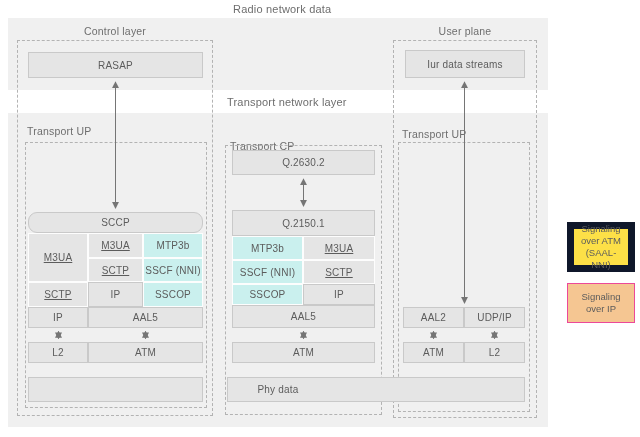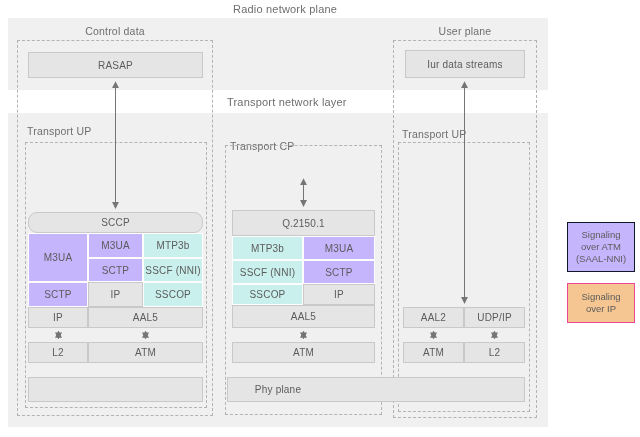--- a/index.html
+++ b/index.html
@@ -8,60 +8,61 @@
     font-family:"Liberation Sans", sans-serif;background:#ffffff;
   }
   .band{position:absolute;background:#f0f0f0;}
   .dashed{position:absolute;border:1px dashed #b3b3b3;box-sizing:border-box;}
   .cell{
     position:absolute;box-sizing:border-box;
     background:#e5e5e5;border:1px solid #c9c9c9;
     display:flex;align-items:center;justify-content:center;
     font-size:10px;color:#5c5c5c;letter-spacing:.2px;white-space:nowrap;
   }
-  .orange{background:#c4b5fd;border-color:#fdfdfd;}
+  .orange{background:#e5e5e5;border-color:#fdfdfd;text-decoration:underline;}
   .cyan{background:#caf0ee;border-color:#fdfdfd;text-align:center;}
   .sec-label{position:absolute;font-size:10.5px;color:#6e6e6e;letter-spacing:.2px;white-space:nowrap;}
   .centered{text-align:center;}
   .legend{
     position:absolute;box-sizing:border-box;display:flex;align-items:center;justify-content:center;
     font-size:9.5px;color:#5c5c5c;text-align:center;line-height:1.25;padding:3px;
   }
-  .legend-atm{background:#c4b5fd;border:1px solid #0f172a;}
+  .legend-atm{background:#fde047;border:7px solid #0f172a;}
   .legend-ip{background:#f5c692;border:1px solid #ec4899;}
   svg.overlay{position:absolute;left:0;top:0;pointer-events:none;}
   .phy-label{position:absolute;left:0;top:0;width:100px;height:100%;
     display:flex;align-items:center;justify-content:center;font-size:10px;color:#5c5c5c;}
 </style>
 </head>
 <body>
 
 <div class="canvas">
 
   <div class="band" style="left:8px;top:18px;width:540px;height:72px;"></div>
   <div class="band" style="left:8px;top:113px;width:540px;height:314px;"></div>
 
-  <div class="sec-label" style="left:233px;top:3px;font-size:11px;">Radio network plane</div>
+  <div class="sec-label" style="left:233px;top:3px;font-size:11px;">Radio network data</div>
   <div class="sec-label" style="left:227px;top:96px;font-size:11px;">Transport network layer</div>
 
-  <div class="sec-label centered" style="left:17px;top:25px;width:196px;">Control data</div>
+  <div class="sec-label centered" style="left:17px;top:25px;width:196px;">Control layer</div>
   <div class="sec-label centered" style="left:393px;top:25px;width:144px;">User plane</div>
   <div class="sec-label" style="left:27px;top:125px;">Transport UP</div>
   <div class="sec-label" style="left:230px;top:128px;margin-top:12px;">Transport CP</div>
   <div class="sec-label" style="left:402px;top:128px;">Transport UP</div>
 
   <div class="dashed" style="left:17px;top:40px;width:196px;height:376px;"></div>
   <div class="dashed" style="left:393px;top:40px;width:144px;height:378px;"></div>
   <div class="dashed" style="left:25px;top:142px;width:182px;height:266px;"></div>
   <div class="dashed" style="left:225px;top:145px;width:157px;height:270px;"></div>
   <div class="dashed" style="left:398px;top:142px;width:132px;height:270px;"></div>
 
   <div class="cell" style="left:28px;top:52px;width:175px;height:26px;">RASAP</div>
   <div class="cell" style="left:405px;top:50px;width:120px;height:28px;">Iur data streams</div>
 
+  <div class="cell" style="left:232px;top:150px;width:143px;height:25px;">Q.2630.2</div>
   <div class="cell" style="left:232px;top:210px;width:143px;height:26px;">Q.2150.1</div>
 
   <div class="cell" style="left:28px;top:212px;width:175px;height:21px;border-radius:9px;">SCCP</div>
   <div class="cell orange" style="left:28px;top:233px;width:60px;height:49px;">M3UA</div>
   <div class="cell orange" style="left:88px;top:233px;width:55px;height:25px;">M3UA</div>
   <div class="cell cyan" style="left:143px;top:233px;width:60px;height:25px;">MTP3b</div>
   <div class="cell orange" style="left:88px;top:258px;width:55px;height:24px;">SCTP</div>
   <div class="cell cyan" style="left:143px;top:258px;width:60px;height:24px;">SSCF (NNI)</div>
   <div class="cell orange" style="left:28px;top:282px;width:60px;height:25px;">SCTP</div>
   <div class="cell" style="left:88px;top:282px;width:55px;height:25px;">IP</div>
@@ -80,21 +81,21 @@
   <div class="cell" style="left:303px;top:284px;width:72px;height:21px;">IP</div>
   <div class="cell" style="left:232px;top:305px;width:143px;height:23px;">AAL5</div>
   <div class="cell" style="left:232px;top:342px;width:143px;height:21px;">ATM</div>
 
   <div class="cell" style="left:403px;top:307px;width:61px;height:21px;">AAL2</div>
   <div class="cell" style="left:464px;top:307px;width:61px;height:21px;">UDP/IP</div>
   <div class="cell" style="left:403px;top:342px;width:61px;height:21px;">ATM</div>
   <div class="cell" style="left:464px;top:342px;width:61px;height:21px;">L2</div>
 
   <div class="cell" style="left:227px;top:377px;width:298px;height:25px;">
-    <span class="phy-label">Phy plane</span>
+    <span class="phy-label">Phy data</span>
   </div>
 
   <svg class="overlay" width="640" height="437" viewBox="0 0 640 437">
     <defs>
       <marker id="ah" viewBox="0 0 8 8" refX="7" refY="4" markerWidth="7" markerHeight="7" orient="auto-start-reverse" markerUnits="userSpaceOnUse">
         <path d="M0,0 L8,4 L0,8 z" fill="#757575"></path>
       </marker>
     </defs>
     <g stroke="#757575" stroke-width="1">
       <line x1="115.5" y1="82" x2="115.5" y2="208" marker-start="url(#ah)" marker-end="url(#ah)"></line>

